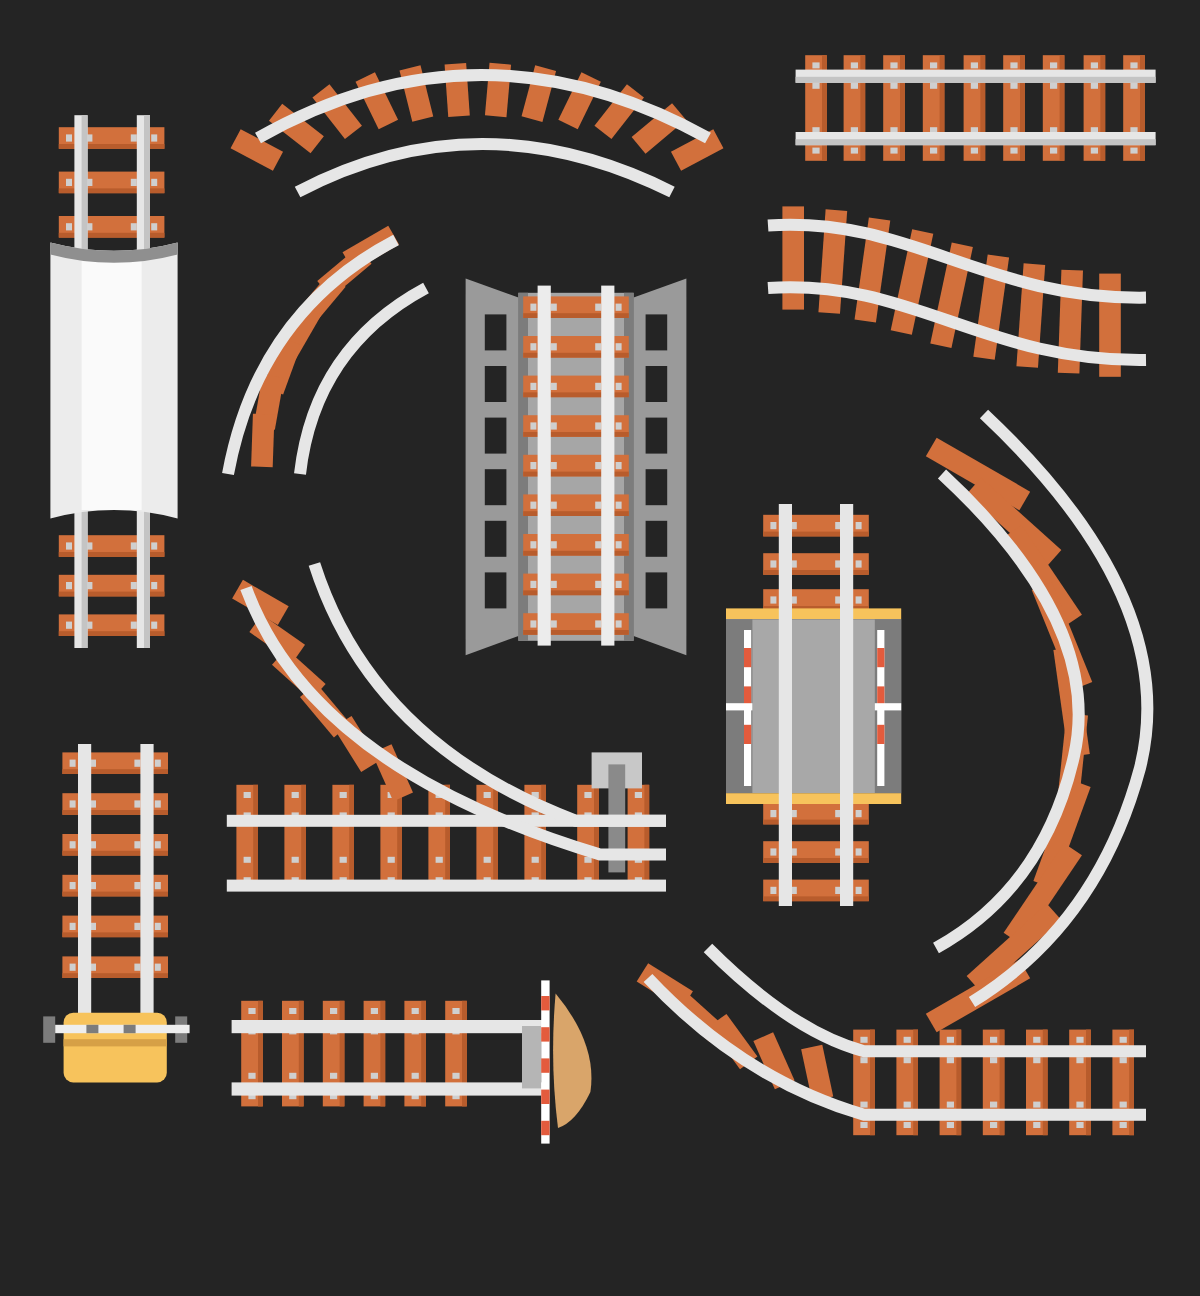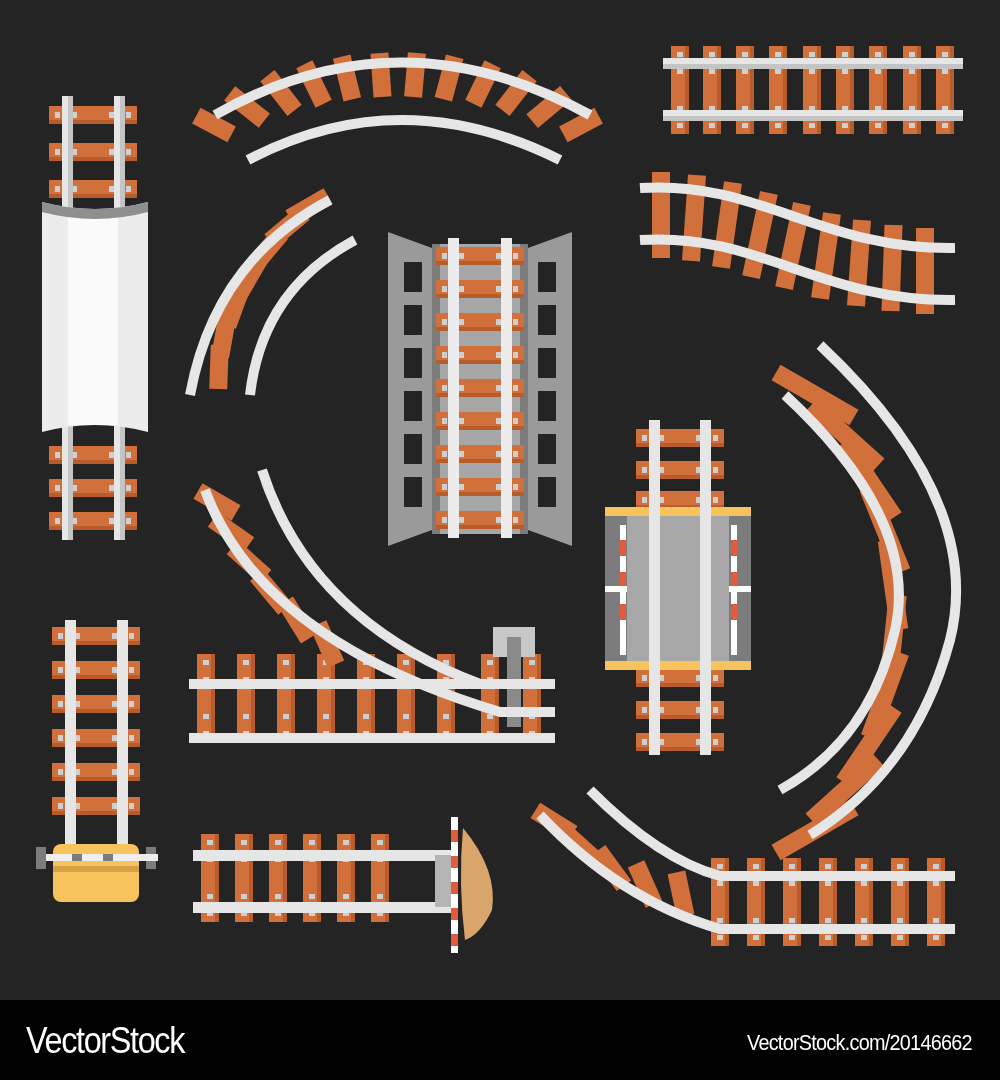--- a/index.html
+++ b/index.html
@@ -268,17 +268,13 @@
         <use href="#slh" x="792" y="902"></use>
     <use href="#slh" x="828" y="902"></use>
         <use href="#slh" x="864" y="902"></use>
         <use href="#slh" x="900" y="902"></use>
         <use href="#slh" x="936" y="902"></use>
     <path d="M540 815 Q620 900 720 929 L955 929" fill="none" stroke="#e6e6e6" stroke-width="10"></path>
     <path d="M590 790 Q660 860 720 876 L955 876" fill="none" stroke="#e6e6e6" stroke-width="10"></path>
   </g>
 </svg>
 
-<div id="footer">
-  <div id="brand">VectorStock</div>
-  <div id="credit">VectorStock.com/20146662</div>
 </div>
-</div>
 
 </body></html>

